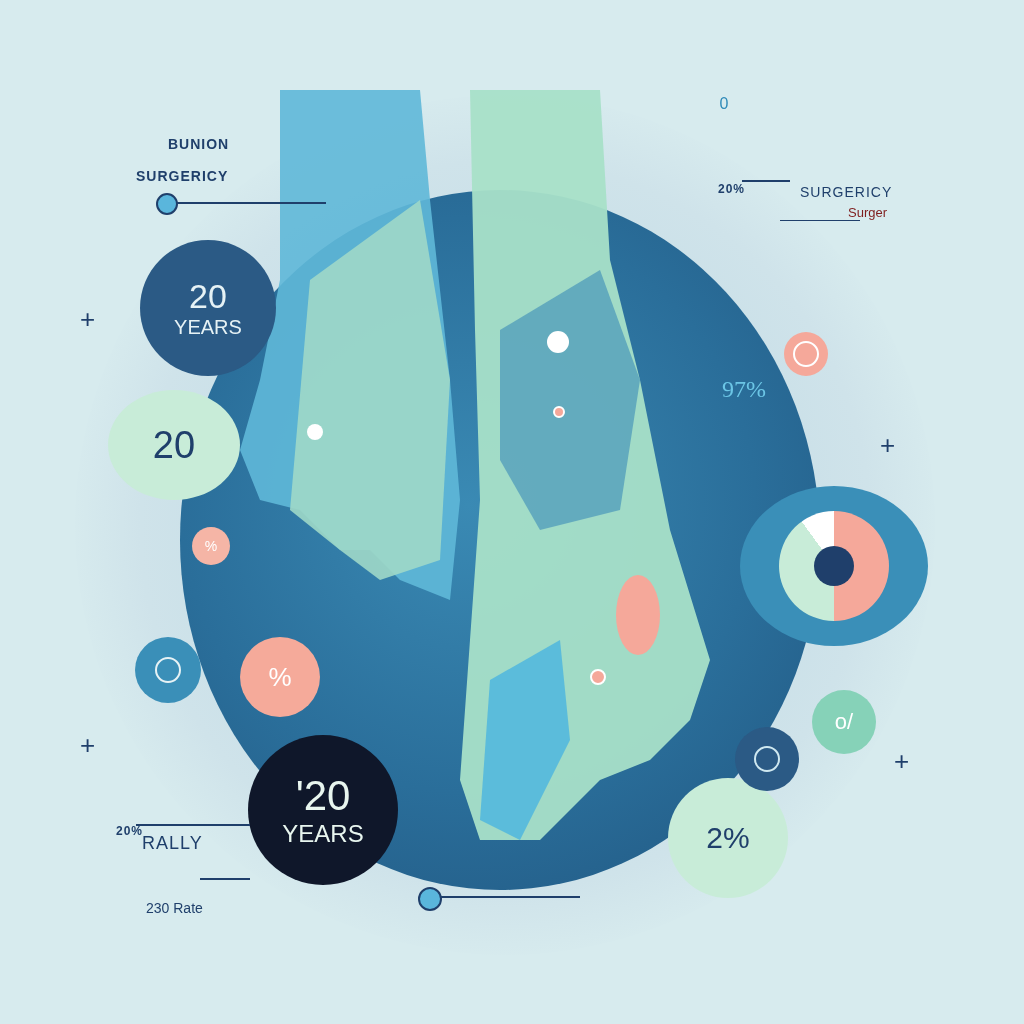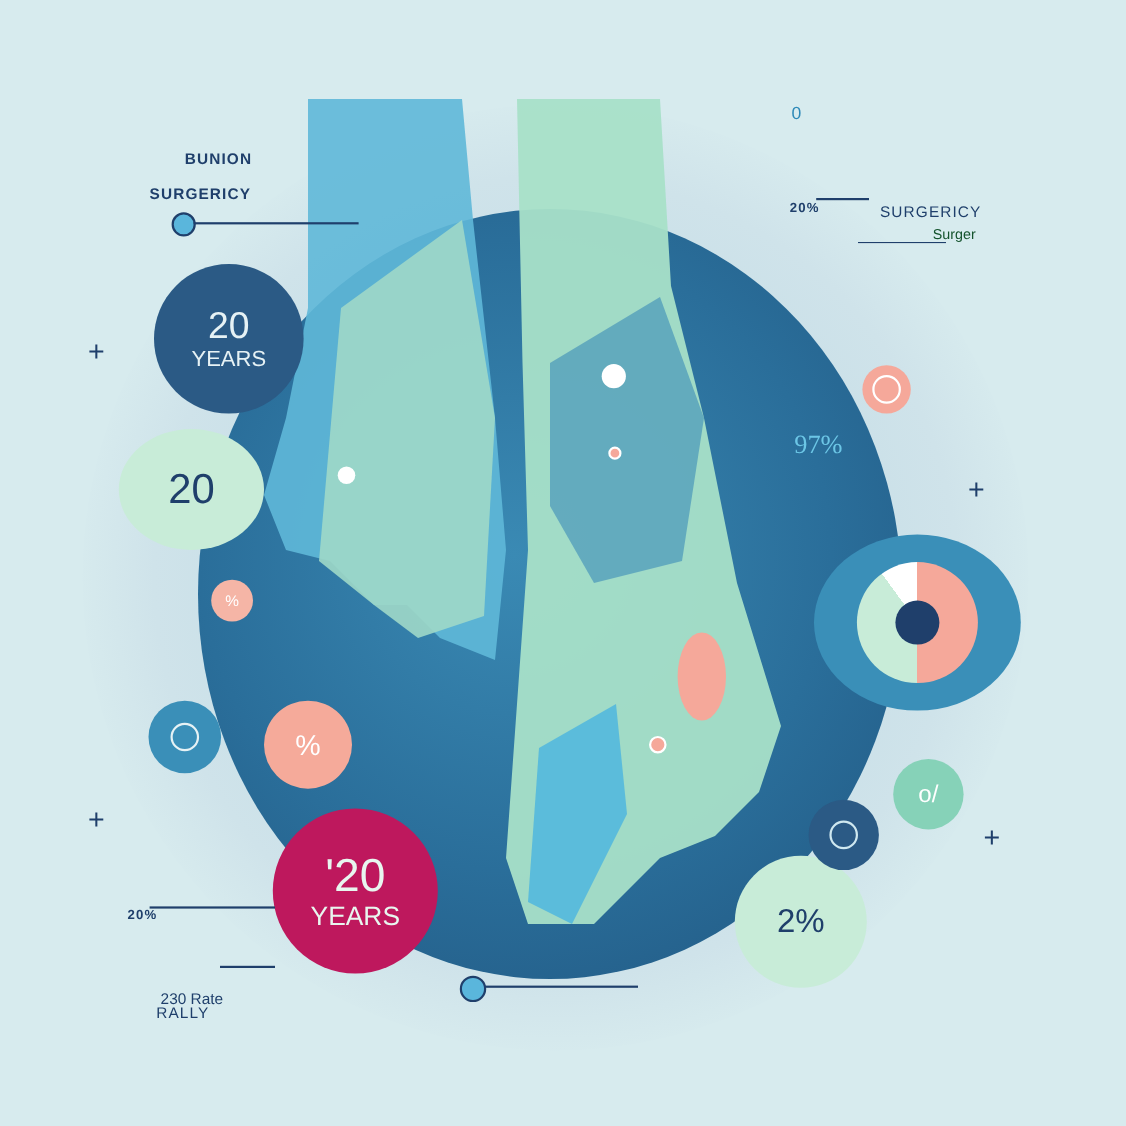--- a/index.html
+++ b/index.html
@@ -33,57 +33,57 @@
 </svg>
 
 <div class="abs label" style="left:168px;top:124px;font-size:14px">BUNION</div>
 <div class="abs label" style="left:136px;top:156px;font-size:14px">SURGERICY</div>
 <div class="abs dot" style="left:156px;top:193px;width:18px;height:18px;background:#5ab6dc;border:2px solid #1f3f6b"></div>
 <div class="abs line" style="left:176px;top:202px;width:150px"></div>
 
 <div class="abs label" style="left:718px;top:170px;font-size:12px">20%</div>
 <div class="abs line" style="left:742px;top:180px;width:48px"></div>
 <div class="abs label" style="left:800px;top:172px;font-size:14px;font-weight:normal">SURGERICY</div>
-<div class="abs" style="left:848px;top:205px;font-size:13px;color:#14532d">Surger</div>
+<div class="abs" style="left:848px;top:205px;font-size:13px;color:#7f1d1d">Surger</div>
 <div class="abs line" style="left:780px;top:220px;width:80px;height:1px"></div>
 
 <div class="abs circ" style="left:140px;top:240px;width:136px;height:136px;background:#2b5a85;color:#e6f2f5">
   <div style="font-size:34px">20</div>
   <div style="font-size:20px">YEARS</div>
 </div>
 <div class="abs circ" style="left:108px;top:390px;width:132px;height:110px;background:#c8ecd8;color:#1f3f6b;font-size:38px">20</div>
 <div class="abs circ" style="left:192px;top:527px;width:38px;height:38px;background:#f5b5a6;color:#fff;font-size:14px">%</div>
 <div class="abs circ" style="left:240px;top:637px;width:80px;height:80px;background:#f5aa9a;color:#fff;font-size:26px">%</div>
 <div class="abs circ" style="left:135px;top:637px;width:66px;height:66px;background:#3a8fb8">
     <div style="width:22px;height:22px;border:2px solid #e6f2f5;border-radius:50%"></div>
   </div>
-<div class="abs circ" style="left:248px;top:735px;width:150px;height:150px;background:#be185d;color:#e8f6ef">
+<div class="abs circ" style="left:248px;top:735px;width:150px;height:150px;background:#0f172a;color:#e8f6ef">
   <div style="font-size:42px">'20</div>
   <div style="font-size:24px">YEARS</div>
 </div>
 <div class="abs circ" style="left:668px;top:778px;width:120px;height:120px;background:#c8ecd8;color:#1f3f6b;font-size:30px">2%</div>
-<div class="abs" style="left:722px;top:392px;font-size:24px;color:#6cc6e6;font-family:'Liberation Serif',serif">97%</div>
+<div class="abs" style="left:722px;top:376px;font-size:24px;color:#6cc6e6;font-family:'Liberation Serif',serif">97%</div>
 <div class="abs circ" style="left:812px;top:690px;width:64px;height:64px;background:#86d2b8;color:#fff;font-size:22px">o/</div>
 <div class="abs circ" style="left:712px;top:92px;width:24px;height:24px;color:#2e8ab8;font-size:16px">0</div>
 <div class="abs circ" style="left:784px;top:332px;width:44px;height:44px;background:#f5a89a">
     <div style="width:22px;height:22px;border:2px solid #fff;border-radius:50%"></div>
   </div>
 <div class="abs circ" style="left:735px;top:727px;width:64px;height:64px;background:#2b5a85">
     <div style="width:22px;height:22px;border:2px solid #cfe8f0;border-radius:50%"></div>
   </div>
 
 <div class="abs circ" style="left:740px;top:486px;width:188px;height:160px;background:#3a8fb8;border-radius:50%">
   <div style="width:110px;height:110px;border-radius:50%;background:conic-gradient(#f5a89a 0 50%,#c8ecd8 50% 90%,#fff 90% 100%);display:flex;align-items:center;justify-content:center">
     <div style="width:40px;height:40px;border-radius:50%;background:#1f3f6b"></div>
   </div>
 </div>
 
 <div class="abs label" style="left:116px;top:812px;font-size:12px">20%</div>
 <div class="abs line" style="left:136px;top:824px;width:114px"></div>
-<div class="abs label" style="left:142px;top:900px;font-size:14px;font-weight:normal">RALLY</div>
+<div class="abs label" style="left:142px;top:821px;font-size:18px;font-weight:normal">RALLY</div>
 <div class="abs line" style="left:200px;top:878px;width:50px"></div>
 <div class="abs" style="left:146px;top:900px;font-size:14px;color:#1f3f6b">230 Rate</div>
 
 <div class="abs dot" style="left:418px;top:887px;width:20px;height:20px;background:#5ab6dc;border:2px solid #1f3f6b"></div>
 <div class="abs line" style="left:440px;top:896px;width:140px"></div>
 
 <div class="abs plus" style="left:80px;top:306px">+</div>
 <div class="abs plus" style="left:80px;top:732px">+</div>
 <div class="abs plus" style="left:880px;top:432px">+</div>
 <div class="abs plus" style="left:894px;top:748px">+</div>

